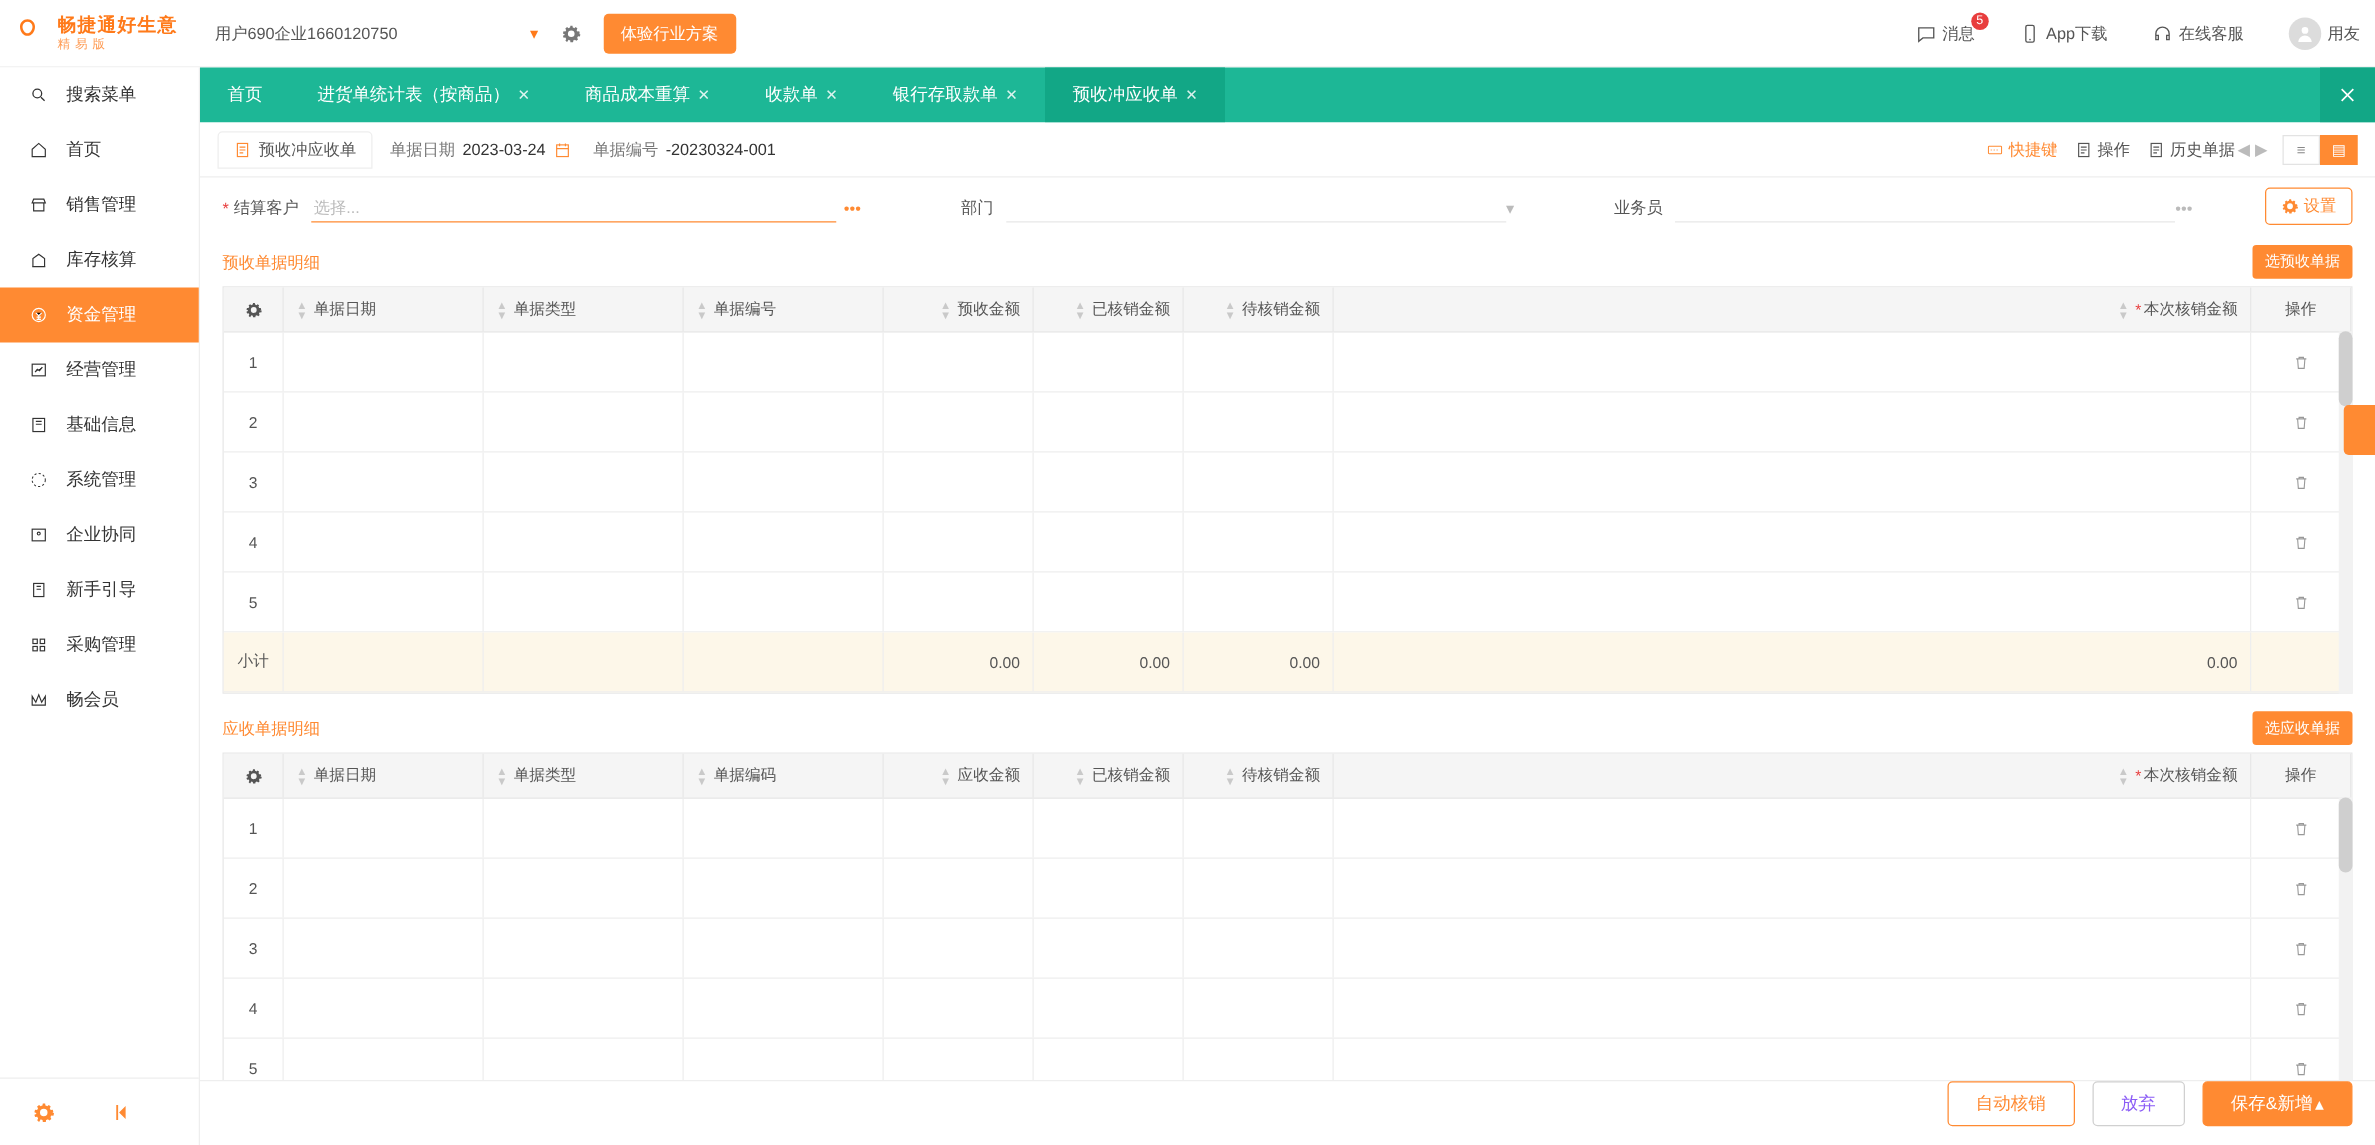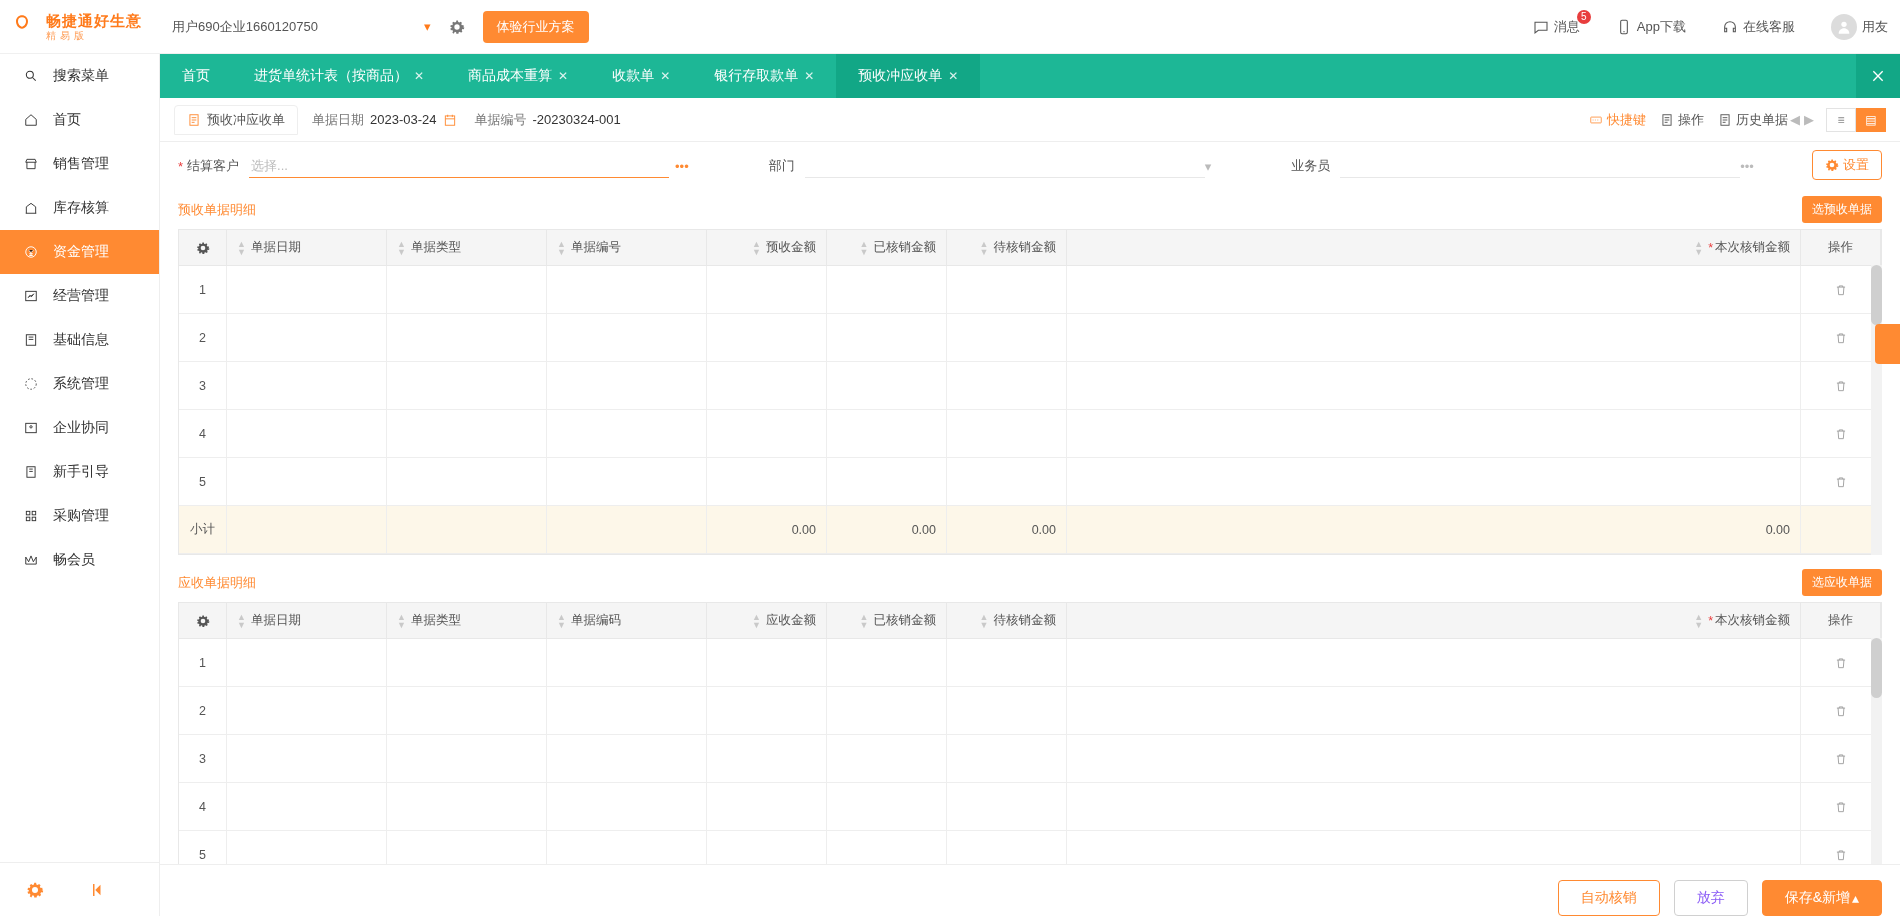--- a/index.html
+++ b/index.html
@@ -77,21 +77,21 @@
 .sort{color:#c9c9c9;margin-right:5px;font-size:9px;line-height:8px;display:flex;flex-direction:column;}
 .req-mark{color:#e83d3d;margin-right:2px;}
 .trow{display:flex;height:48px;border-bottom:1px solid #eee;}
 .td{border-right:1px solid #eee;display:flex;align-items:center;padding:0 10px;}
 .td.c{justify-content:center;}
 .td.r{justify-content:flex-end;}
 .subtotal{display:flex;height:48px;background:#fdf7e9;border-bottom:1px solid #eee;}
 .vscroll{position:absolute;right:0;top:36px;bottom:0;width:11px;background:#f2f2f2;}
 .vthumb{width:11px;background:#cfcfcf;border-radius:6px;}
 
-.footer{position:absolute;bottom:0;left:0;right:0;height:52px;border-top:1px solid #eee;display:flex;align-items:flex-end;justify-content:flex-end;gap:14px;padding:0 18px;background:#fff;}
+.footer{position:absolute;bottom:0;left:0;right:0;height:52px;border-top:1px solid #eee;display:flex;align-items:flex-start;justify-content:flex-end;gap:14px;padding:0 18px;background:#fff;}
 .fbtn{border:1px solid #ff8a32;color:#ff8a32;background:#fff;padding:8px 22px;border-radius:4px;font-size:14px;cursor:pointer;}
 .fbtn.gray{border-color:#d0d0d0;color:#8b5cf6;}
 .fbtn.primary{background:#ff8a32;color:#fff;display:flex;align-items:center;gap:2px;}
 .right-rail{position:absolute;right:-1px;top:270px;width:26px;height:40px;background:#ff8a32;border-radius:4px 0 0 4px;}
 
 
 .c-gear{width:48px;justify-content:center;}
 .c-date{width:160px;}
 .c-type{width:160px;}
 .c-code{width:160px;}

